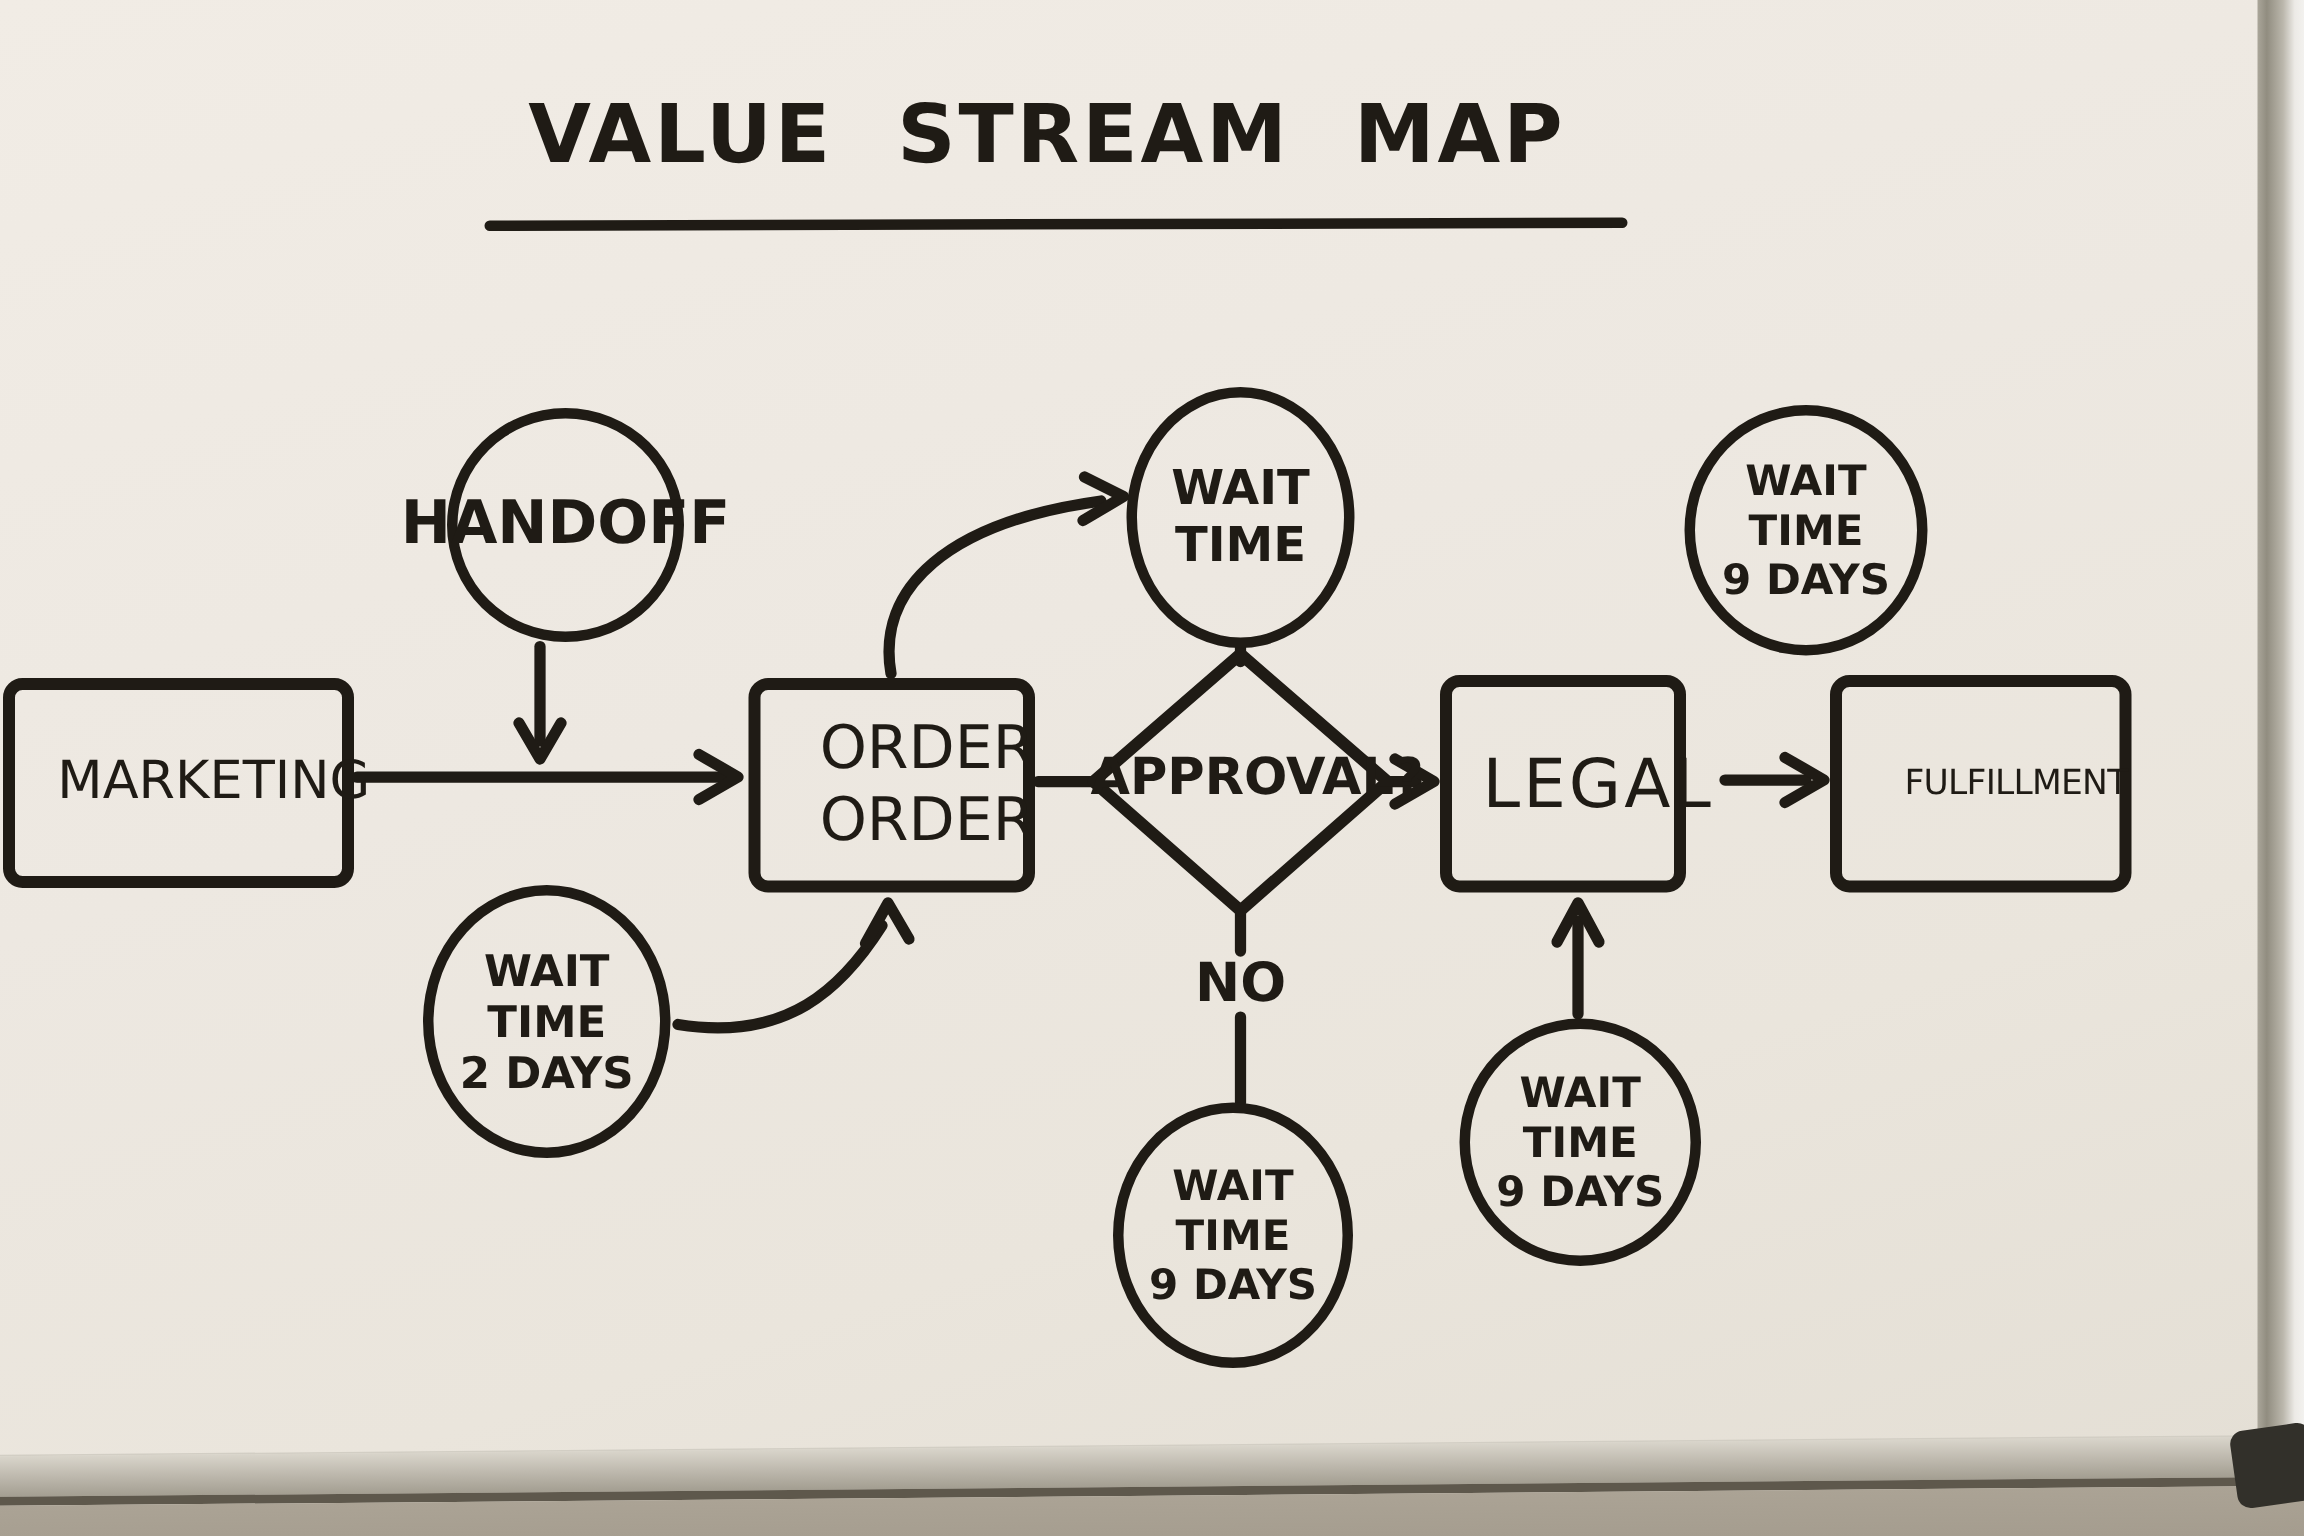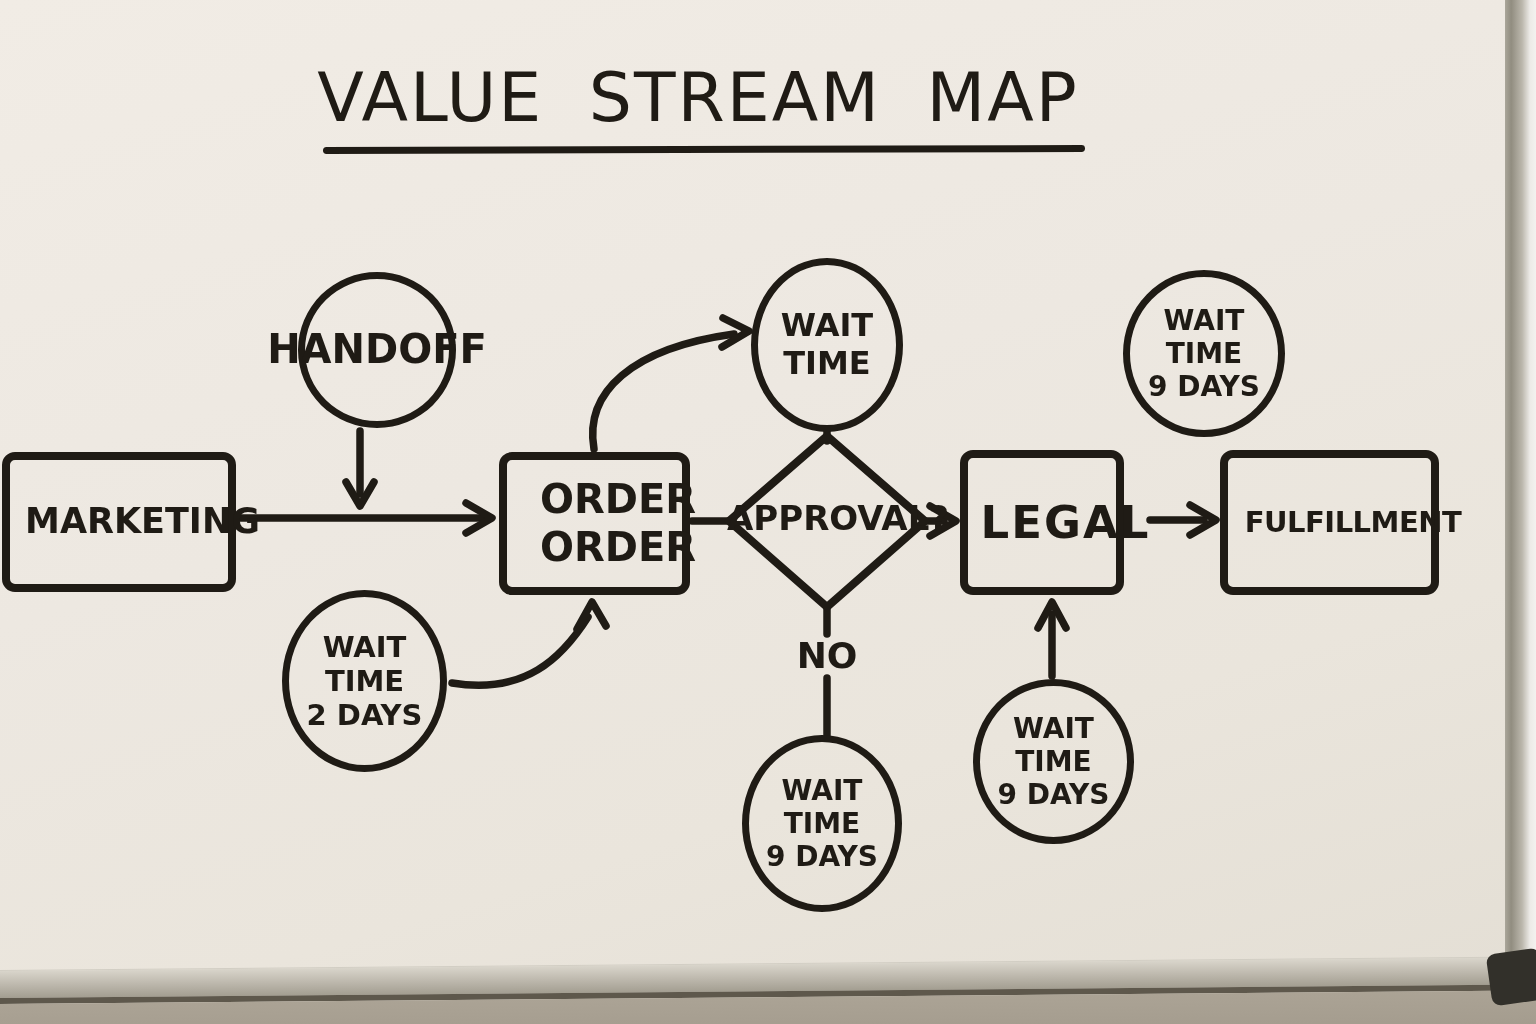--- a/index.html
+++ b/index.html
@@ -6,37 +6,37 @@
     --ink:#1f1b15;
     --board-a:#f0ebe4; --board-b:#e9e4db;
   }
   html,body{margin:0;padding:0;}
   body{font-family:"DejaVu Sans","Liberation Sans",sans-serif;background:#ddd;}
   #stage{position:relative;width:1536px;height:1024px;overflow:hidden;
          background:linear-gradient(163deg,#f1ece5 0%,#ede8e1 42%,#eae5dc 70%,#e3ded4 100%);}
   
   .box{position:absolute;box-sizing:border-box;border:8px solid var(--ink);border-radius:13px;
        display:flex;flex-direction:column;align-items:center;justify-content:center;
-       text-align:center;color:var(--ink);font-weight:700;padding-left:47px;}
+       text-align:center;color:var(--ink);font-weight:400;padding-left:47px;}
   .circle{position:absolute;box-sizing:border-box;border:7px solid var(--ink);border-radius:50%;
        display:flex;flex-direction:column;align-items:center;justify-content:center;
        text-align:center;color:var(--ink);font-weight:700;}
   .label-line{display:block;line-height:1.18;}
   #connectors{position:absolute;left:0;top:0;}
   
   #title{position:absolute;left:278px;top:58px;width:840px;text-align:center;
-         font-size:68px;font-weight:400;color:var(--ink);
+         font-size:54px;font-weight:700;color:var(--ink);
          letter-spacing:2px;word-spacing:22px;}
   #title-underline{position:absolute;left:323px;top:146px;width:762px;height:7px;
          background:var(--ink);border-radius:4px;transform:rotate(-0.15deg);}
   
   #node-marketing{left:2px;top:452px;width:234px;height:140px;font-size:35px;}
   #node-order-entry{left:499px;top:452px;width:191px;height:143px;font-size:40px;}
   #node-legal{left:960px;top:450px;width:164px;height:145px;font-size:45px;letter-spacing:2px;}
-  #node-fulfillment{left:1220px;top:450px;width:219px;height:145px;font-size:29px;letter-spacing:-0.5px;}
+  #node-fulfillment{left:1220px;top:450px;width:201px;height:145px;font-size:23px;letter-spacing:-0.5px;}
   #node-handoff{left:298px;top:272px;width:158px;height:156px;font-size:40px;}
   #node-wait-top{left:751px;top:258px;width:152px;height:174px;font-size:32px;}
   #node-wait-top-right{left:1123px;top:270px;width:162px;height:167px;font-size:28px;}
   #node-wait-2-days{left:282px;top:590px;width:165px;height:182px;font-size:29px;}
   #node-wait-no{left:742px;top:735px;width:160px;height:177px;font-size:28px;}
   #node-wait-legal{left:973px;top:679px;width:161px;height:165px;font-size:28px;}
   #node-approval-text{position:absolute;left:727px;top:498px;width:200px;text-align:left;
          font-size:34px;font-weight:700;color:var(--ink);}
   #edge-no-label{position:absolute;left:777px;top:635px;width:100px;text-align:center;
          font-size:36px;font-weight:700;color:var(--ink);}

